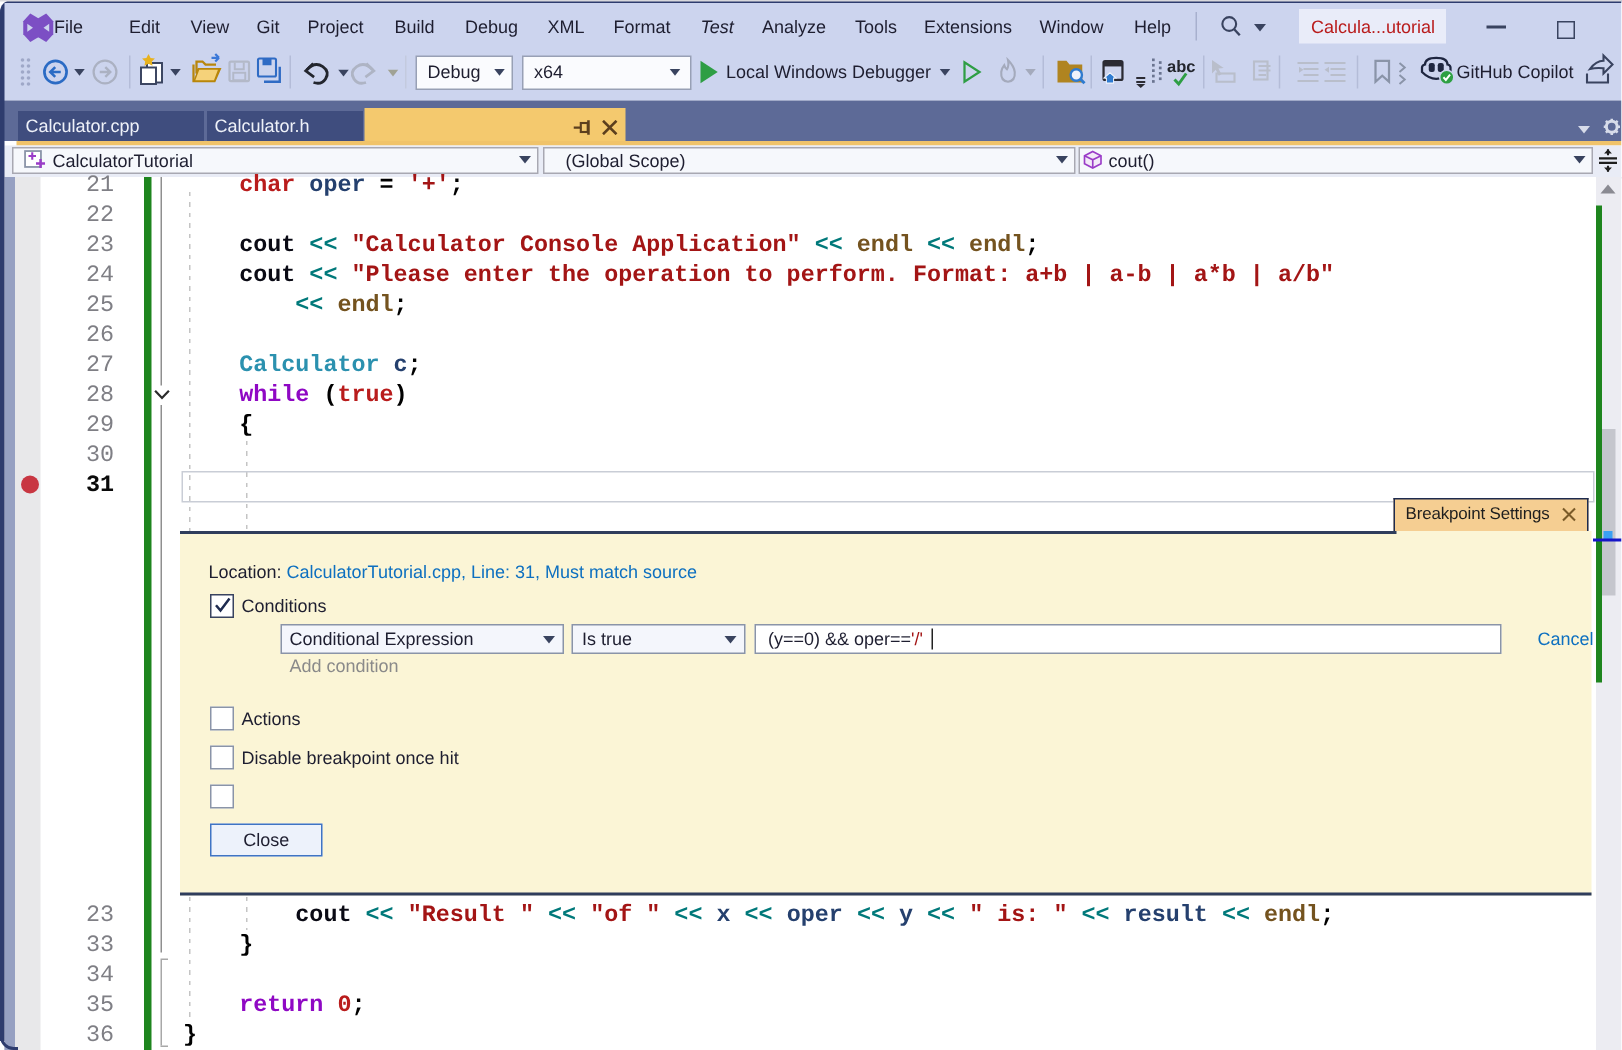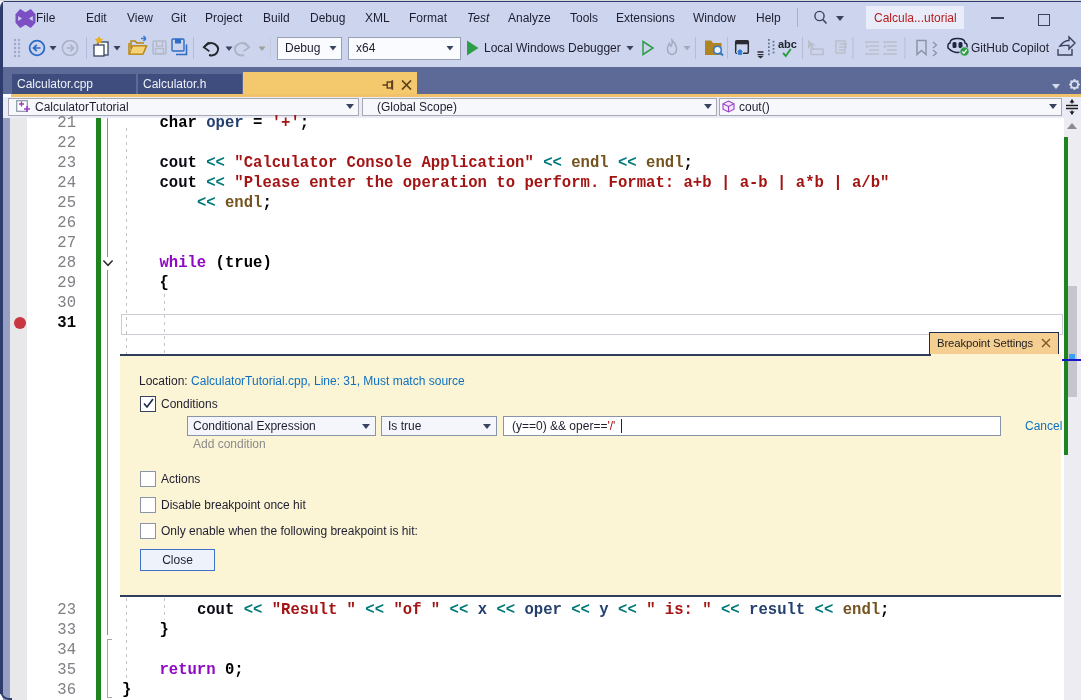--- a/index.html
+++ b/index.html
@@ -2,21 +2,21 @@
 <html><head>
 <meta charset="utf-8">
 <style>
 html,body{margin:0;padding:0;}
 body{width:1081px;height:700px;position:relative;overflow:hidden;background:#fff;font-family:"Liberation Sans",sans-serif;}
 .ab{position:absolute;}
 .t12{font-size:12px;color:#1e1e30;white-space:nowrap;}
 .mono{font-family:"Liberation Mono",monospace;font-size:15.6px;font-weight:bold;white-space:pre;}
 .cl{position:absolute;left:122px;height:20px;line-height:20px;}
 .ln{position:absolute;width:66px;text-align:right;height:20px;line-height:20px;color:#7f7f85;font-weight:normal;left:10px;}
-.kw{color:#000000}.ctl{color:#8f08c4}.str{color:#a31515}.cls{color:#2b91af}.fn{color:#74531f}.var{color:#25406e}.op{color:#00797a}.io{color:#0a0a14}
+.kw{color:#b91c1c}.ctl{color:#8f08c4}.str{color:#a31515}.cls{color:#2b91af}.fn{color:#74531f}.var{color:#25406e}.op{color:#00797a}.io{color:#0a0a14}
 .caret{position:absolute;width:0;height:0;border-left:4px solid transparent;border-right:4px solid transparent;border-top:5px solid #39435f;}
 .cb{position:absolute;width:14px;height:14px;background:#fff;border:1px solid #8a94a8;}
 </style>
 </head>
 <body>
 <div class="ab" style="left:0;top:0;width:1081px;height:700px;border-radius:8px 0 0 0;overflow:hidden;">
 
 <div class="ab" style="left:0;top:0;width:2.5px;height:700px;background:#2e3c6e;z-index:50;"></div>
 
 <div class="ab" style="left:0;top:0;width:1081px;height:67px;background:#ccd4ee;"></div>
@@ -265,20 +265,21 @@
 <div class="cl mono" style="top:113px">    <span class="kw">char</span> <span class="var">oper</span> = <span class="str">'+'</span>;</div>
 <div class="ab mono ln" style="top:133px">22</div>
 <div class="ab mono ln" style="top:153px">23</div>
 <div class="cl mono" style="top:153px">    <span class="io">cout</span> <span class="op">&lt;&lt;</span> <span class="str">"Calculator Console Application"</span> <span class="op">&lt;&lt;</span> <span class="fn">endl</span> <span class="op">&lt;&lt;</span> <span class="fn">endl</span>;</div>
 <div class="ab mono ln" style="top:173px">24</div>
 <div class="cl mono" style="top:173px">    <span class="io">cout</span> <span class="op">&lt;&lt;</span> <span class="str">"Please enter the operation to perform. Format: a+b | a-b | a*b | a/b"</span></div>
 <div class="ab mono ln" style="top:193px">25</div>
 <div class="cl mono" style="top:193px">        <span class="op">&lt;&lt;</span> <span class="fn">endl</span>;</div>
 <div class="ab mono ln" style="top:213px">26</div>
 <div class="ab mono ln" style="top:233px">27</div>
+<div class="cl mono" style="top:233px">    <span class="cls">Calculator</span> <span class="var">c</span>;</div>
 <div class="ab mono ln" style="top:253px">28</div>
 <div class="cl mono" style="top:253px">    <span class="ctl">while</span> (<span class="kw">true</span>)</div>
 <div class="ab mono ln" style="top:273px">29</div>
 <div class="cl mono" style="top:273px">    {</div>
 <div class="ab mono ln" style="top:293px">30</div>
 <div class="ab mono ln" style="top:313px;color:#0a0a0a;font-weight:bold">31</div>
 <div class="ab mono ln" style="top:600px">23</div>
 <div class="cl mono" style="top:600px">        <span class="io">cout</span> <span class="op">&lt;&lt;</span> <span class="str">"Result "</span> <span class="op">&lt;&lt;</span> <span class="str">"of "</span> <span class="op">&lt;&lt;</span> <span class="var">x</span> <span class="op">&lt;&lt;</span> <span class="var">oper</span> <span class="op">&lt;&lt;</span> <span class="var">y</span> <span class="op">&lt;&lt;</span> <span class="str">" is: "</span> <span class="op">&lt;&lt;</span> <span class="var">result</span> <span class="op">&lt;&lt;</span> <span class="fn">endl</span>;</div>
 <div class="ab mono ln" style="top:620px">33</div>
 <div class="cl mono" style="top:620px">    }</div>
@@ -314,21 +315,20 @@
 <div class="ab t12" style="left:512px;top:420px;height:13px;line-height:13px;">(y==0) &amp;&amp; oper==<span style="color:#a31515">'/'</span></div>
 <div class="ab" style="left:621px;top:419px;width:1px;height:14px;background:#222;"></div>
 <div class="ab t12" style="left:1025px;top:420px;height:13px;line-height:13px;color:#0e70c0;">Cancel</div>
 <div class="ab t12" style="left:193px;top:438px;height:13px;line-height:13px;color:#8a8a8a;">Add condition</div>
 
 <div class="cb" style="left:140px;top:471px;"></div>
 <div class="ab t12" style="left:161px;top:472px;height:14px;line-height:14px;">Actions</div>
 <div class="cb" style="left:140px;top:497px;"></div>
 <div class="ab t12" style="left:161px;top:498px;height:14px;line-height:14px;">Disable breakpoint once hit</div>
 <div class="cb" style="left:140px;top:523px;"></div>
-<div class="ab t12" style="left:161px;top:524px;height:14px;line-height:14px;">Only enable when the following breakpoint is hit:</div>
 
 <div class="ab" style="left:140px;top:549px;width:75px;height:22px;background:#edf2fb;border:1px solid #3f74c4;box-sizing:border-box;"></div>
 <div class="ab t12" style="left:140px;top:549px;width:75px;height:22px;line-height:22px;text-align:center;">Close</div>
 
 <div class="ab" style="left:1063.5px;top:118px;width:17.5px;height:582px;background:#ececf2;"></div>
 <div class="ab" style="left:1067px;top:123px;width:0;height:0;border-left:5px solid transparent;border-right:5px solid transparent;border-bottom:6px solid #8a8a92;"></div>
 <div class="ab" style="left:1068px;top:286px;width:8.5px;height:111px;background:#c5c6cd;"></div>
 <div class="ab" style="left:1063.5px;top:137px;width:4px;height:318px;background:#1e851e;"></div>
 <div class="ab" style="left:1069px;top:353.5px;width:5.5px;height:6px;background:#3aa0f3;"></div>
 <div class="ab" style="left:1061.5px;top:358.5px;width:19.5px;height:2.5px;background:#1616c8;"></div>

